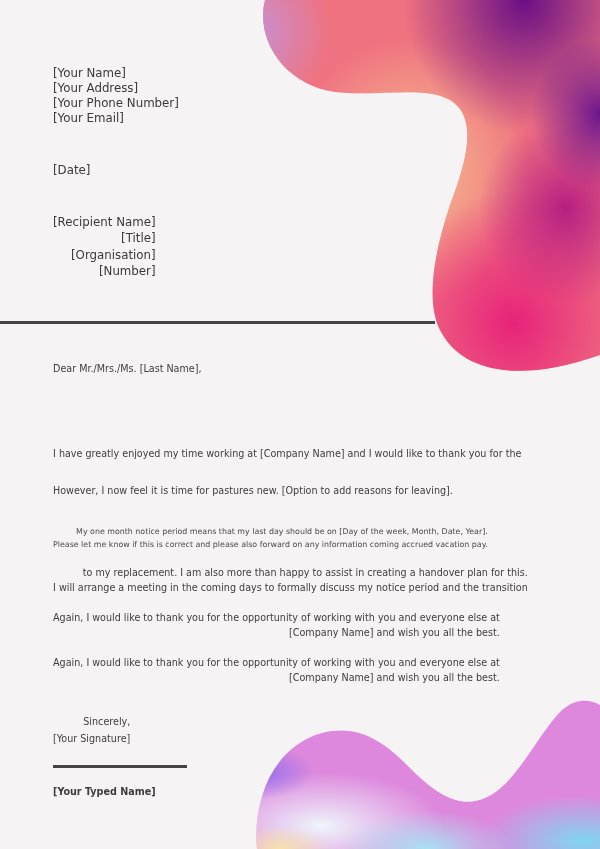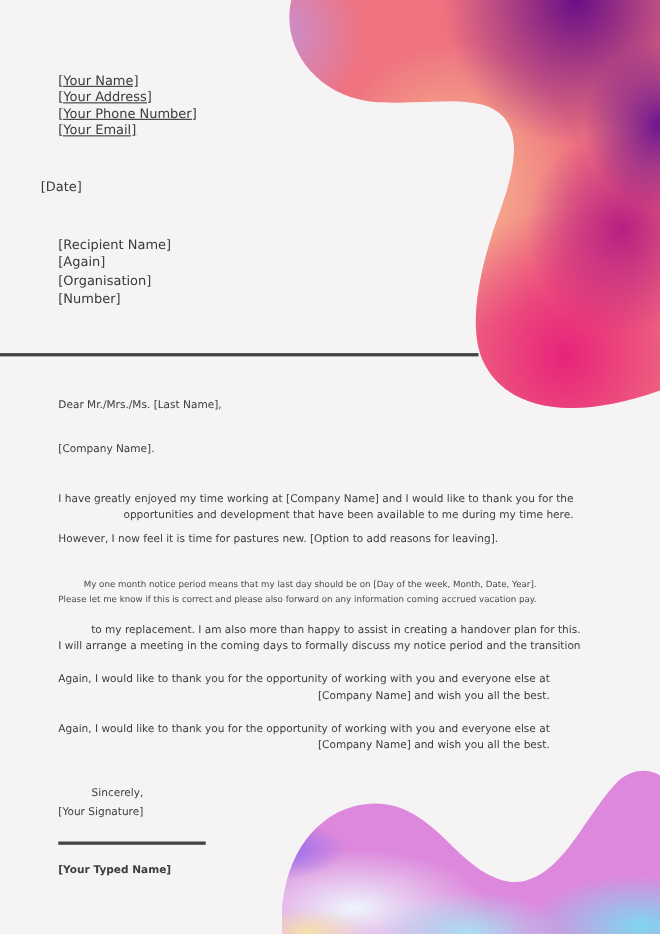--- a/index.html
+++ b/index.html
@@ -9,24 +9,24 @@
       font-family: "DejaVu Sans", sans-serif;
       color: #3a3a3a;
       position: relative;
     }
     .blob { position: absolute; pointer-events: none; }
     .blob-top { left: 255px; top: 0; width: 345px; height: 380px; }
     .blob-bottom { left: 252px; top: 695px; width: 348px; height: 154px; }
 
     .abs { position: absolute; white-space: nowrap; }
     .sender { left: 53px; top: 66px; font-size: 11.8px; line-height: 15px; color: #3a3a3a; }
-    .sender div { height: 15px; text-decoration: underline; }
-    .date { left: 37px; top: 163px; font-size: 11.8px; line-height: 15px; }
+    .sender div { height: 15px; }
+    .date { left: 53px; top: 163px; font-size: 11.8px; line-height: 15px; }
     .recipient { left: 53px; top: 214px; font-size: 11.8px; line-height: 16.3px; }
-    .recipient div { height: 16.3px; }
+    .recipient div { height: 16.3px; text-align: right; }
 
     .divider { position: absolute; left: 0; top: 321px; width: 435px; height: 3px; background: #444; }
 
     .para { position: absolute; left: 53px; font-size: 9.6px; line-height: 14.5px; color: #3d3d3d; white-space: nowrap; text-align: right; }
     .para.small { font-size: 7.9px; line-height: 13px; color: #4a4a4a; }
 
     .sig-line { position: absolute; left: 53px; top: 765px; width: 134px; height: 3px; background: #444; }
   </style>
 </head>
 <body>
@@ -117,36 +117,34 @@
   <div>[Your Name]</div>
   <div>[Your Address]</div>
   <div>[Your Phone Number]</div>
   <div>[Your Email]</div>
 </div>
 
 <div class="abs date">[Date]</div>
 
 <div class="abs recipient">
   <div>[Recipient Name]</div>
-  <div>[Again]</div>
+  <div>[Title]</div>
   <div>[Organisation]</div>
   <div>[Number]</div>
 </div>
 
 <div class="divider"></div>
 
 <div class="para" style="top:362px;">Dear Mr./Mrs./Ms. [Last Name],</div>
 
 <div class="para" style="top:402px;">
-  <div>[Company Name].</div>
 </div>
 
 <div class="para" style="top:447px;">
   <div>I have greatly enjoyed my time working at [Company Name] and I would like to thank you for the</div>
-  <div>opportunities and development that have been available to me during my time here.</div>
 </div>
 
 <div class="para" style="top:484px;">
   <div>However, I now feel it is time for pastures new. [Option to add reasons for leaving].</div>
 </div>
 
 <div class="para small" style="top:525px;">
   <div>My one month notice period means that my last day should be on [Day of the week, Month, Date, Year].</div>
   <div>Please let me know if this is correct and please also forward on any information coming accrued vacation pay.</div>
 </div>

